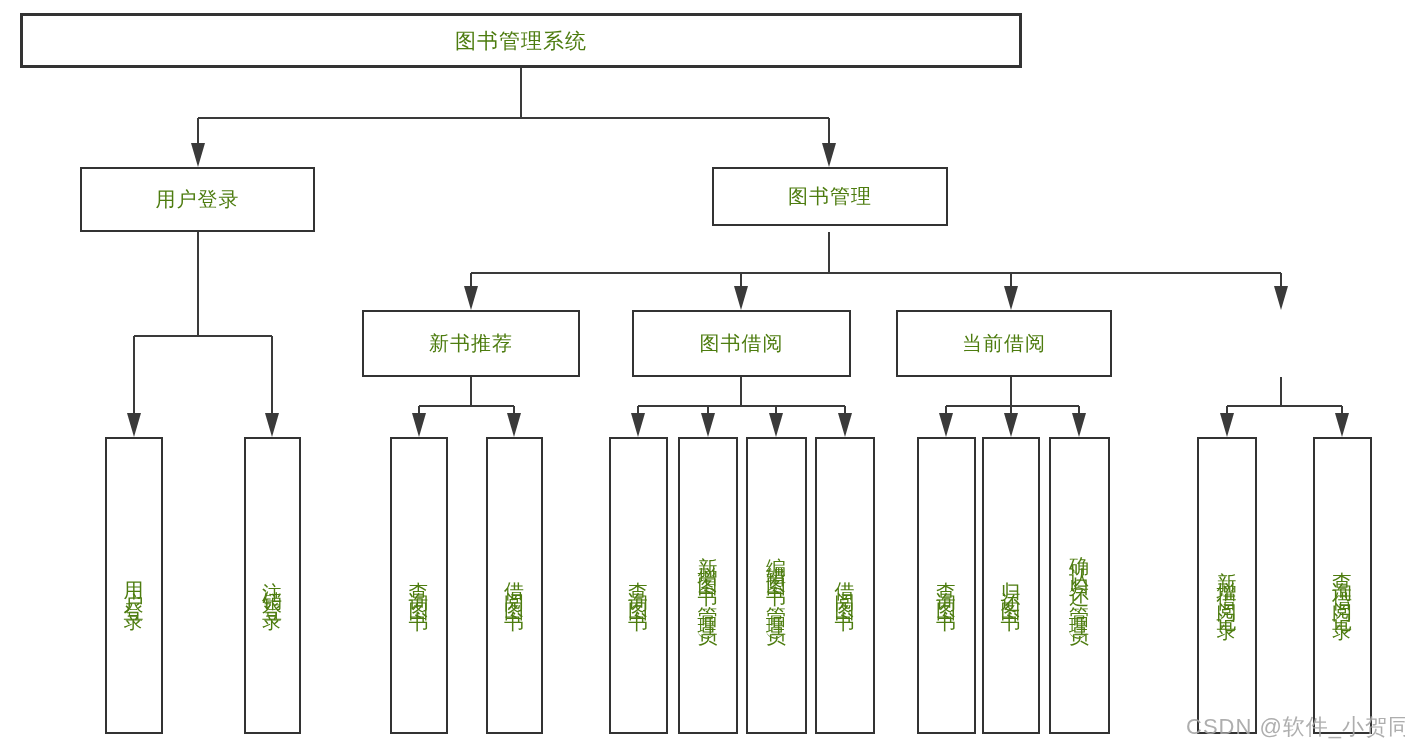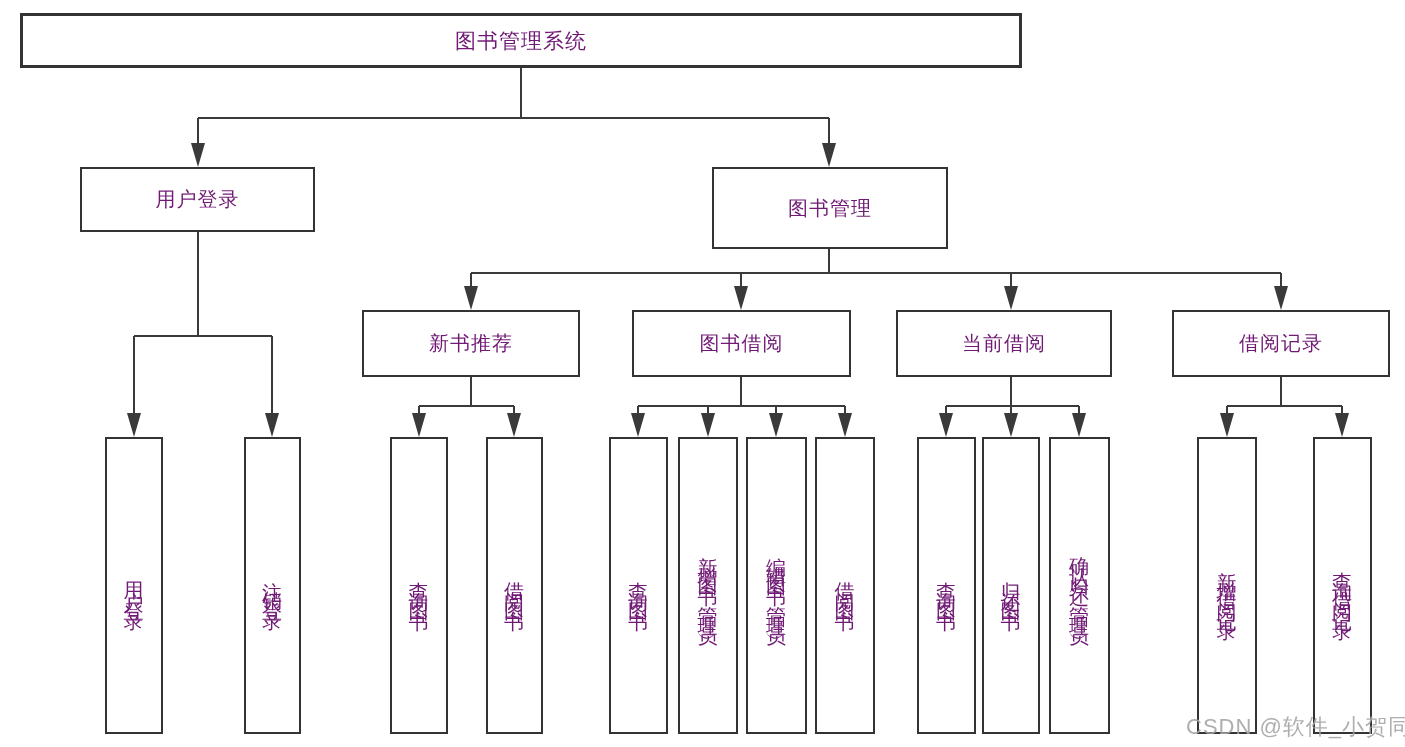--- a/index.html
+++ b/index.html
@@ -19,21 +19,21 @@
     position: absolute;
     left: 0;
     top: 0;
     z-index: 1;
   }
   .node {
     position: absolute;
     box-sizing: border-box;
     background: #ffffff;
     border: 2px solid #333333;
-    color: #701a75;
+    color: #4d7c0f;
     display: flex;
     align-items: center;
     justify-content: center;
     z-index: 2;
   }
   .node.h-label {
     font-size: 20px;
     letter-spacing: 1px;
     text-align: center;
   }
@@ -105,35 +105,32 @@
     </g>
   </svg>
 
   <div class="node h-label root" style="left:20px; top:13px; width:1002px; height:55px;">
     <span>图书管理系统</span>
   </div>
 
   <div class="node h-label" style="left:80px; top:167px; width:235px; height:65px;">
     <span>用户登录</span>
   </div>
-  <div class="node h-label" style="left:712px; top:167px; width:236px; height:82px;">
+  <div class="node h-label" style="left:712px; top:167px; width:236px; height:59px;">
     <span>图书管理</span>
   </div>
 
   <div class="node h-label" style="left:362px; top:310px; width:218px; height:67px;">
     <span>新书推荐</span>
   </div>
   <div class="node h-label" style="left:632px; top:310px; width:219px; height:67px;">
     <span>图书借阅</span>
   </div>
   <div class="node h-label" style="left:896px; top:310px; width:216px; height:67px;">
     <span>当前借阅</span>
-  </div>
-  <div class="node h-label" style="left:1172px; top:310px; width:218px; height:67px;">
-    <span>借阅记录</span>
   </div>
 
   <div class="node leaf" style="left:105px; top:437px; width:58px; height:297px;">
     <span>用户登录</span>
   </div>
   <div class="node leaf" style="left:244px; top:437px; width:57px; height:297px;">
     <span>注销登录</span>
   </div>
 
   <div class="node leaf" style="left:390px; top:437px; width:58px; height:297px;">

